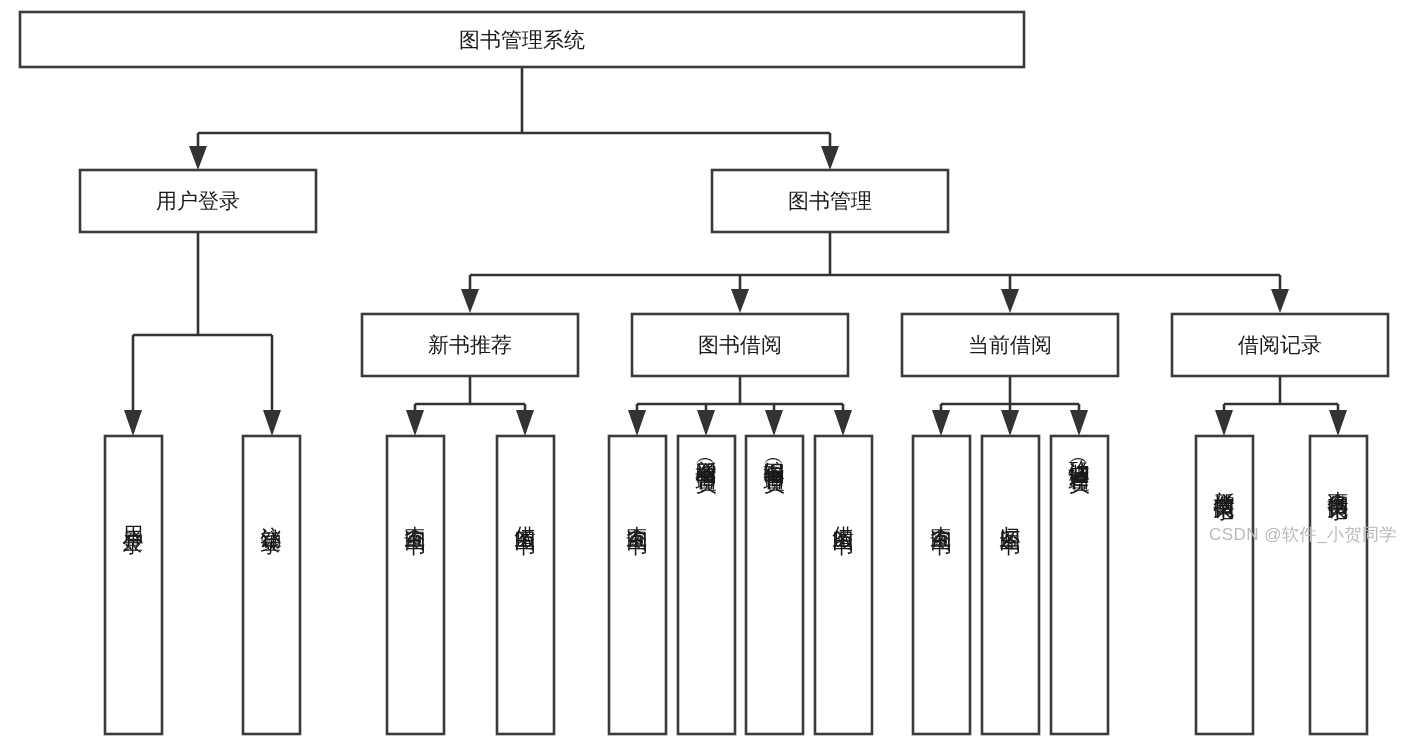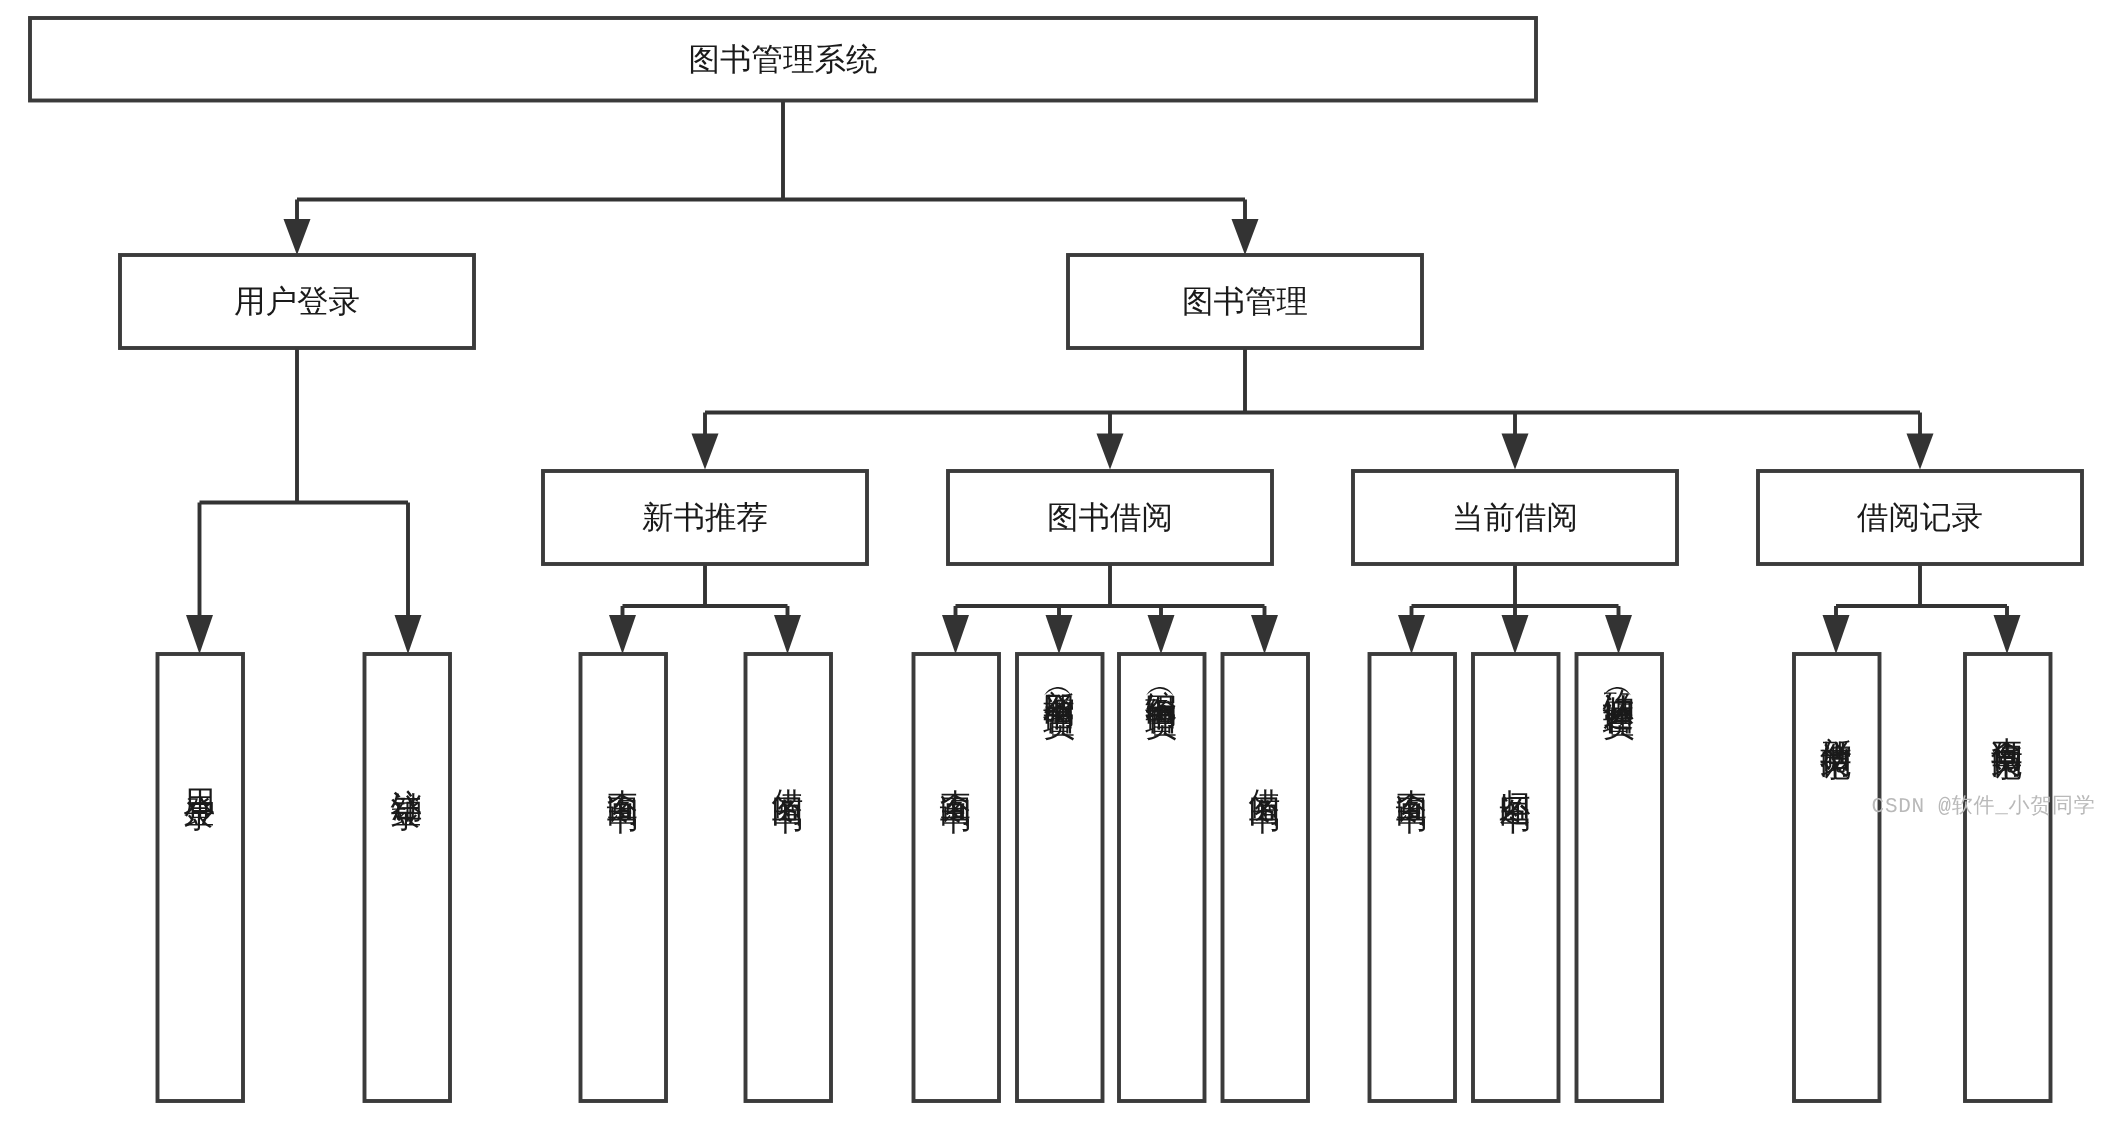--- a/index.html
+++ b/index.html
@@ -51,22 +51,22 @@
   }
   .arrow-head {
     fill: #333333;
     stroke: none;
   }
   .watermark {
     position: absolute;
     right: 8px;
     bottom: 6px;
     color: #b9b9b9;
-    font-size: 14px;
-    font-family: Liberation Mono, monospace;
+    font-size: 17px;
+    font-family: Liberation Sans, sans-serif;
     white-space: nowrap;
     letter-spacing: 0.5px;
     user-select: none;
     margin-top: 14px;
   }
 </style>
 </head>
 <body>
 
 <div id="diagram-root">

